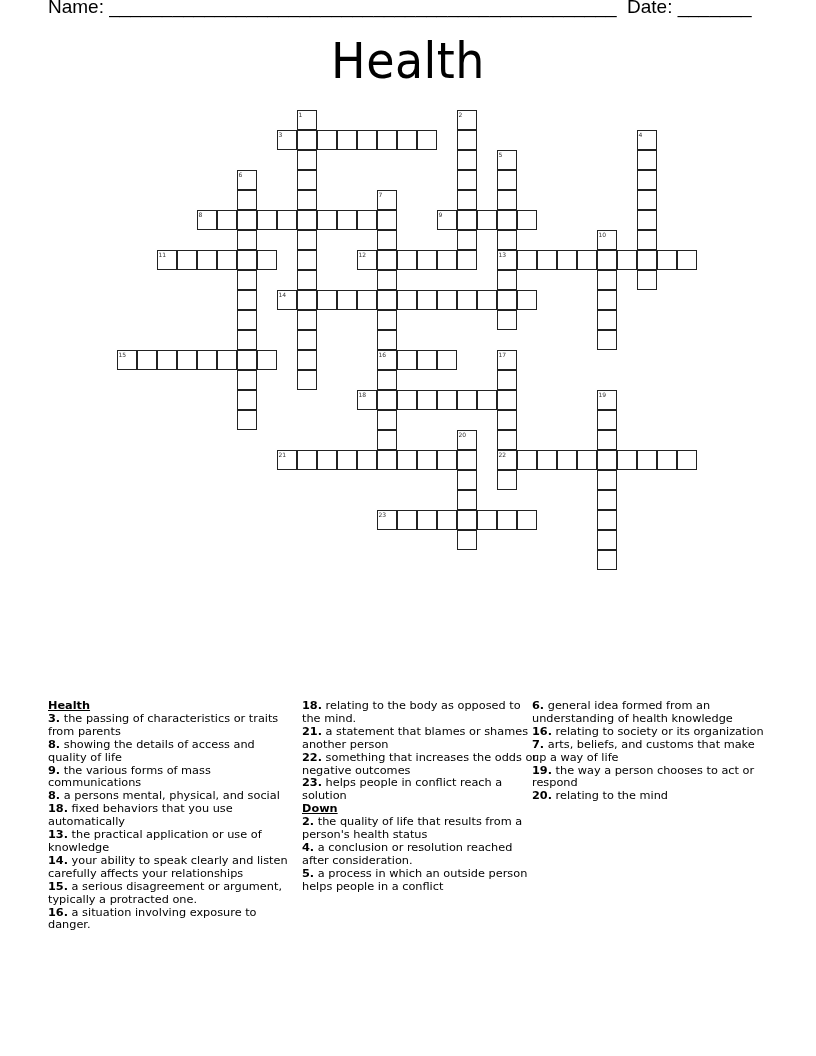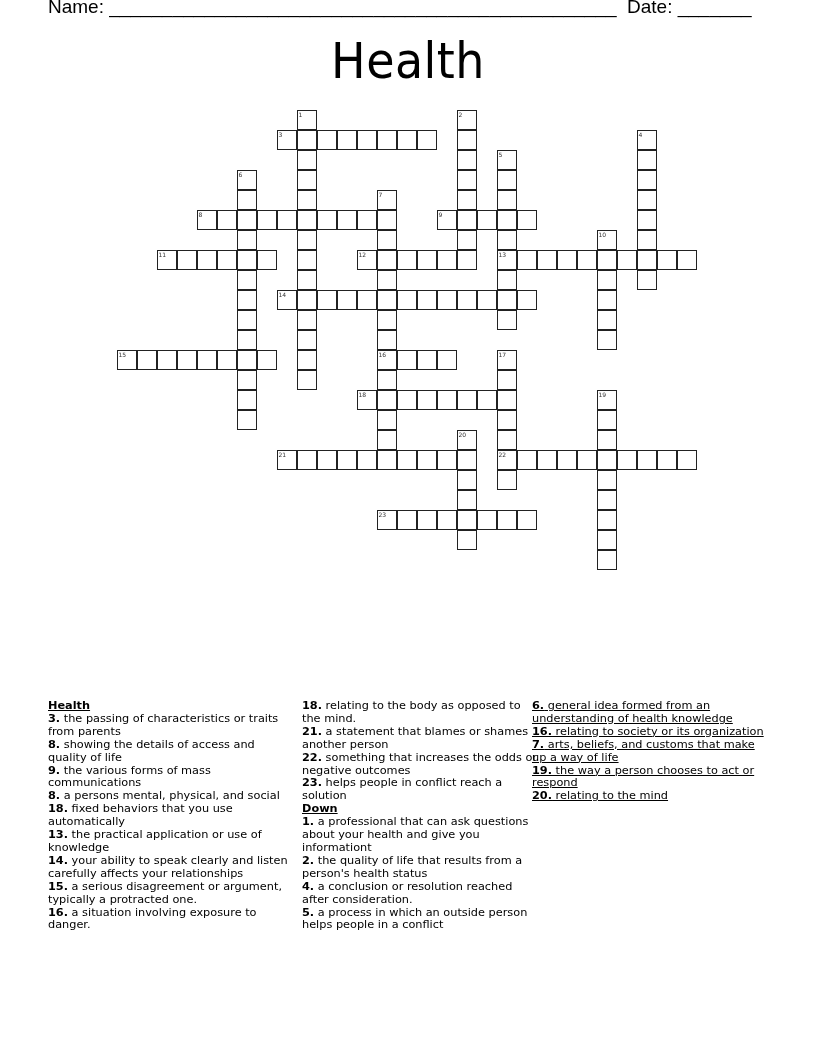--- a/index.html
+++ b/index.html
@@ -8,21 +8,21 @@
   .header .name { position: absolute; left: 0; top: 0; white-space: nowrap; }
   .header .date { position: absolute; left: 579px; top: 0; white-space: nowrap; }
   .title { position: absolute; top: 32px; left: 0; width: 816px; text-align: center; font-family: "DejaVu Sans", sans-serif; font-size: 50px; letter-spacing: 0.5px; transform: scaleX(0.92); }
   .grid { position: absolute; left: 0; top: 0; width: 816px; height: 600px; }
   .cell { position: absolute; width: 20px; height: 20px; box-sizing: border-box; border: 1px solid #222; background: #fff; margin-left: -0.5px; margin-top: -0.5px; }
   .cell .num { position: absolute; top: 0; left: 1px; font-size: 6px; line-height: 7px; color: #333; font-family: "DejaVu Sans", sans-serif; }
   .clues { position: absolute; top: 700px; left: 48px; width: 730px; font-size: 11.3px; line-height: 12.9px; }
   .col { position: absolute; top: 0; }
   .col1 { left: 0; width: 240px; }
   .col2 { left: 254px; width: 240px; }
-  .col3 { left: 484px; width: 240px; text-decoration: underline; }
+  .col3 { left: 484px; width: 240px; }
   .heading { font-weight: bold; text-decoration: underline; }
   .clue b { font-weight: bold; }
 </style>
 </head>
 <body>
 
 <div class="header">
   <span class="name">Name: ________________________________________________</span>
   <span class="date">Date: _______</span>
 </div>
@@ -266,21 +266,20 @@
       <div class="clue"><b>14.</b> your ability to speak clearly and listen carefully affects your relationships</div>
       <div class="clue"><b>15.</b> a serious disagreement or argument, typically a protracted one.</div>
       <div class="clue"><b>16.</b> a situation involving exposure to danger.</div>
     </div>
   <div class="col col2" id="col2">
       <div class="clue"><b>18.</b> relating to the body as opposed to the mind.</div>
       <div class="clue"><b>21.</b> a statement that blames or shames another person</div>
       <div class="clue"><b>22.</b> something that increases the odds or negative outcomes</div>
       <div class="clue"><b>23.</b> helps people in conflict reach a solution</div>
       <div class="heading">Down</div>
-      <div class="clue"><b>1.</b> a professional that can ask questions about your health and give you informationt</div>
       <div class="clue"><b>2.</b> the quality of life that results from a person's health status</div>
       <div class="clue"><b>4.</b> a conclusion or resolution reached after consideration.</div>
       <div class="clue"><b>5.</b> a process in which an outside person helps people in a conflict</div>
     </div>
   <div class="col col3" id="col3">
       <div class="clue"><b>6.</b> general idea formed from an understanding of health knowledge</div>
       <div class="clue"><b>16.</b> relating to society or its organization</div>
       <div class="clue"><b>7.</b> arts, beliefs, and customs that make up a way of life</div>
       <div class="clue"><b>19.</b> the way a person chooses to act or respond</div>
       <div class="clue"><b>20.</b> relating to the mind</div>

